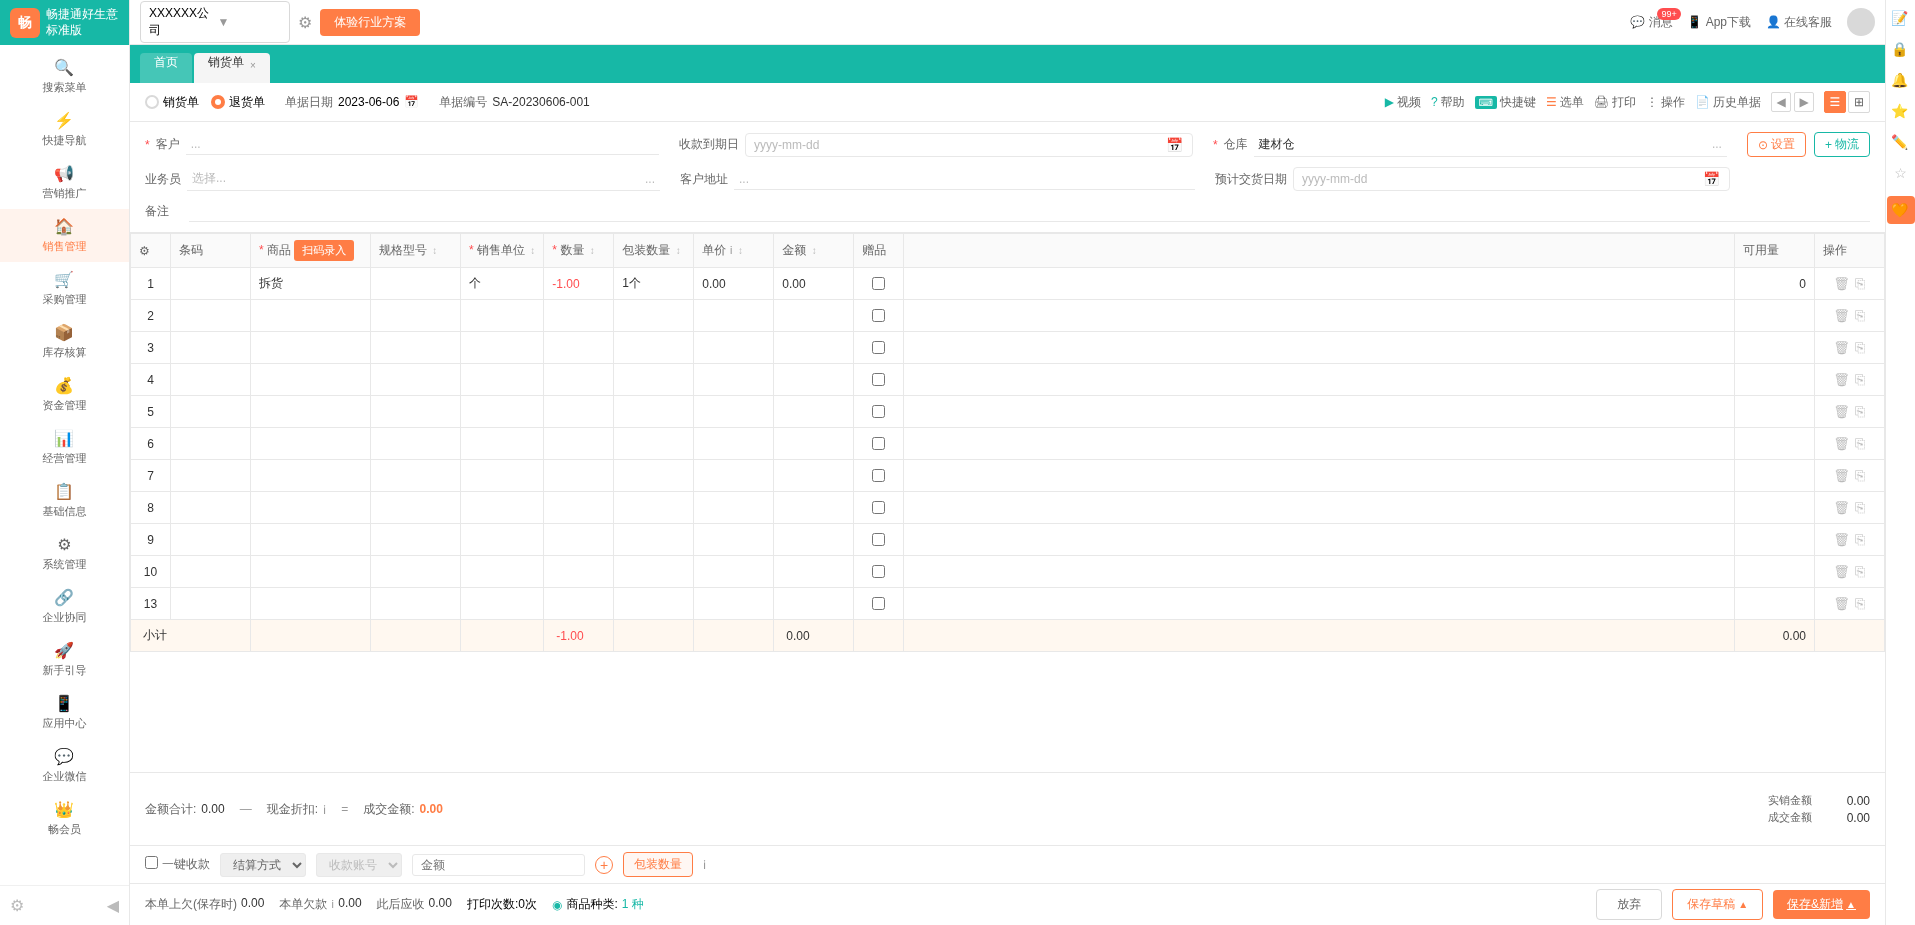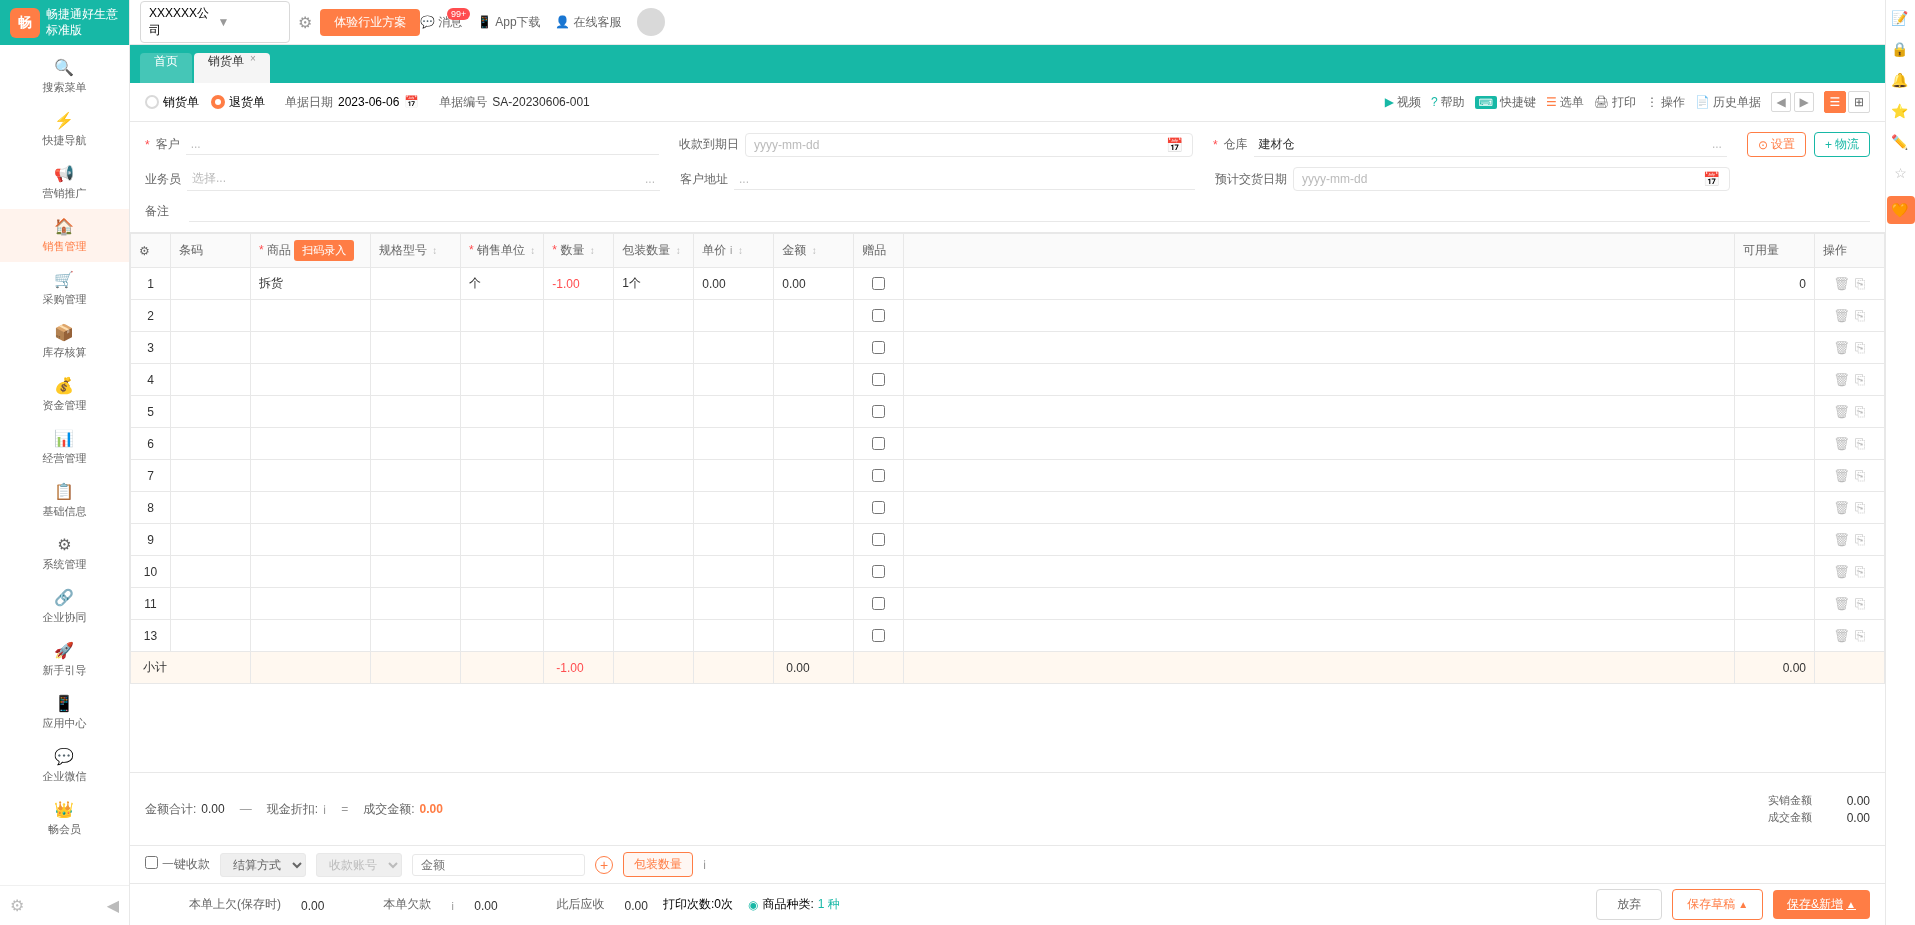--- a/index.html
+++ b/index.html
@@ -14,34 +14,34 @@
     .sidebar-item { display: flex; flex-direction: column; align-items: center; padding: 8px 5px; cursor: pointer; color: #666; gap: 3px; }
     .sidebar-item.active { background: #fff3ed; color: #ff7d45; }
     .sidebar-item .s-icon { font-size: 16px; }
     .sidebar-item .s-label { font-size: 11px; text-align: center; }
     .sidebar-footer { padding: 10px; display: flex; justify-content: space-between; align-items: center; border-top: 1px solid #f0f0f0; }
 
     
     .main-area { flex: 1; display: flex; flex-direction: column; height: 925px; overflow: hidden; }
 
     
-    .top-header { height: 45px; background: #fff; display: flex; align-items: center; padding: 0 10px; border-bottom: 1px solid #e8e8e8; }
+    .top-header { height: 45px; background: #fff; display: flex; align-items: center; padding: 0 10px; border-bottom: 1px solid #e8e8e8; justify-content: space-between; }
     .top-header-left { display: flex; align-items: center; gap: 8px; }
     .company-select { display: flex; align-items: center; gap: 5px; border: 1px solid #d9d9d9; border-radius: 4px; padding: 3px 8px; cursor: pointer; min-width: 150px; }
     .company-select span { flex: 1; }
     .settings-icon { color: #999; cursor: pointer; font-size: 16px; }
     .trial-btn { background: #ff7d45; color: white; border: none; border-radius: 4px; padding: 5px 14px; cursor: pointer; font-size: 12px; }
     .top-header-right { display: flex; align-items: center; gap: 15px; }
     .header-action { display: flex; align-items: center; gap: 3px; cursor: pointer; color: #666; position: relative; }
     .badge-red { background: #ff4d4f; color: white; font-size: 9px; padding: 1px 4px; border-radius: 8px; position: absolute; top: -6px; right: -8px; }
     .avatar { width: 28px; height: 28px; background: #d9d9d9; border-radius: 50%; }
 
     
     .tab-bar { height: 38px; background: #17b8a6; display: flex; align-items: flex-end; padding: 0 10px; gap: 2px; flex-shrink: 0; }
-    .tab-item { height: 30px; padding: 0 14px; display: flex; align-items: flex-start; gap: 6px; border-radius: 4px 4px 0 0; cursor: pointer; font-size: 12px; }
+    .tab-item { height: 30px; padding: 12px 14px; display: flex; align-items: flex-end; gap: 6px; border-radius: 4px 4px 0 0; cursor: pointer; font-size: 12px; }
     .tab-item.inactive { background: rgba(255,255,255,0.2); color: white; }
     .tab-item.active { background: #f5f5f5; color: #333; }
     .tab-close { color: #999; font-size: 10px; cursor: pointer; }
     .tab-separator { flex: 1; }
 
     
     .content-area { flex: 1; background: #f5f5f5; overflow: hidden; display: flex; flex-direction: column; }
 
     
     .form-header { background: #fff; padding: 8px 15px; display: flex; align-items: center; gap: 20px; border-bottom: 1px solid #e8e8e8; flex-shrink: 0; }
@@ -121,21 +121,21 @@
     .amount-input { border: 1px solid #e8e8e8; border-radius: 3px; padding: 3px 8px; color: #bbb; min-width: 60px; }
     .add-btn { background: white; border: 1px solid #ff7d45; color: #ff7d45; border-radius: 50%; width: 18px; height: 18px; display: flex; align-items: center; justify-content: center; cursor: pointer; font-size: 14px; line-height: 1; }
     .fee-split-btn { background: white; border: 1px solid #ff7d45; color: #ff7d45; border-radius: 4px; padding: 3px 10px; cursor: pointer; }
     .fee-split-btn.active { background: #fff7f3; }
     .total-item { display: flex; align-items: center; justify-content: flex-end; gap: 8px; }
     .total-label { color: #666; font-size: 11px; }
     .total-value { color: #333; font-weight: 500; min-width: 50px; text-align: right; }
 
     
     .bottom-bar { background: #fff; border-top: 1px solid #e8e8e8; padding: 8px 15px; display: flex; align-items: center; gap: 15px; flex-shrink: 0; height: 42px; }
-    .bottom-stat { display: flex; align-items: flex-end; gap: 20px; color: #666; margin-left: 44px; }
+    .bottom-stat { display: flex; align-items: flex-start; gap: 4px; color: #666; }
     .bottom-stat-val { color: #333; font-weight: 500; }
     .bottom-stat-label-link { color: #17b8a6; cursor: pointer; }
     .print-count { display: flex; align-items: center; gap: 4px; }
     .goods-type { display: flex; align-items: center; gap: 4px; }
     .bottom-right-actions { margin-left: auto; display: flex; align-items: center; gap: 10px; }
     .discard-btn { background: white; border: 1px solid #d9d9d9; color: #666; border-radius: 4px; padding: 6px 20px; cursor: pointer; }
     .save-draft-btn { background: white; border: 1px solid #ff7d45; color: #ff7d45; border-radius: 4px; padding: 6px 14px; cursor: pointer; display: flex; align-items: center; gap: 3px; }
     .save-new-btn { background: #ff7d45; border: none; color: white; border-radius: 4px; padding: 6px 14px; cursor: pointer; display: flex; align-items: center; gap: 3px; text-decoration: underline; }
     .btn-arrow { font-size: 10px; }
 
@@ -666,44 +666,20 @@
       <td class="col-available"></td>
       <td class="col-action">
         <div class="action-icons">
           <span class="action-icon" title="删除">🗑</span>
           <span class="action-icon" title="复制">⎘</span>
         </div>
       </td>
     </tr>
               <tr>
       <td class="col-seq">10</td>
-      <td class="col-barcode" contenteditable="false" style=""></td>
-      <td class="col-goods"></td>
-      <td class="col-spec"></td>
-      <td class="col-unit"></td>
-      <td class="col-qty" style="color:#333"></td>
-      <td class="col-pack"></td>
-      <td class="col-price"></td>
-      <td class="col-amount"></td>
-      <td class="col-gift">
-                  <div class="checkbox-cell">
-                    <input type="checkbox" style="cursor: pointer;">
-                  </div>
-                </td>
-      <td style="min-width:200px;"></td>
-      <td class="col-available"></td>
-      <td class="col-action">
-        <div class="action-icons">
-          <span class="action-icon" title="删除">🗑</span>
-          <span class="action-icon" title="复制">⎘</span>
-        </div>
-      </td>
-    </tr>
-              <tr>
-      <td class="col-seq">11</td>
       <td class="col-barcode" contenteditable="false" style=""></td>
       <td class="col-goods"></td>
       <td class="col-spec"></td>
       <td class="col-unit"></td>
       <td class="col-qty" style="color:#333"></td>
       <td class="col-pack"></td>
       <td class="col-price"></td>
       <td class="col-amount"></td>
       <td class="col-gift">
                   <div class="checkbox-cell">

